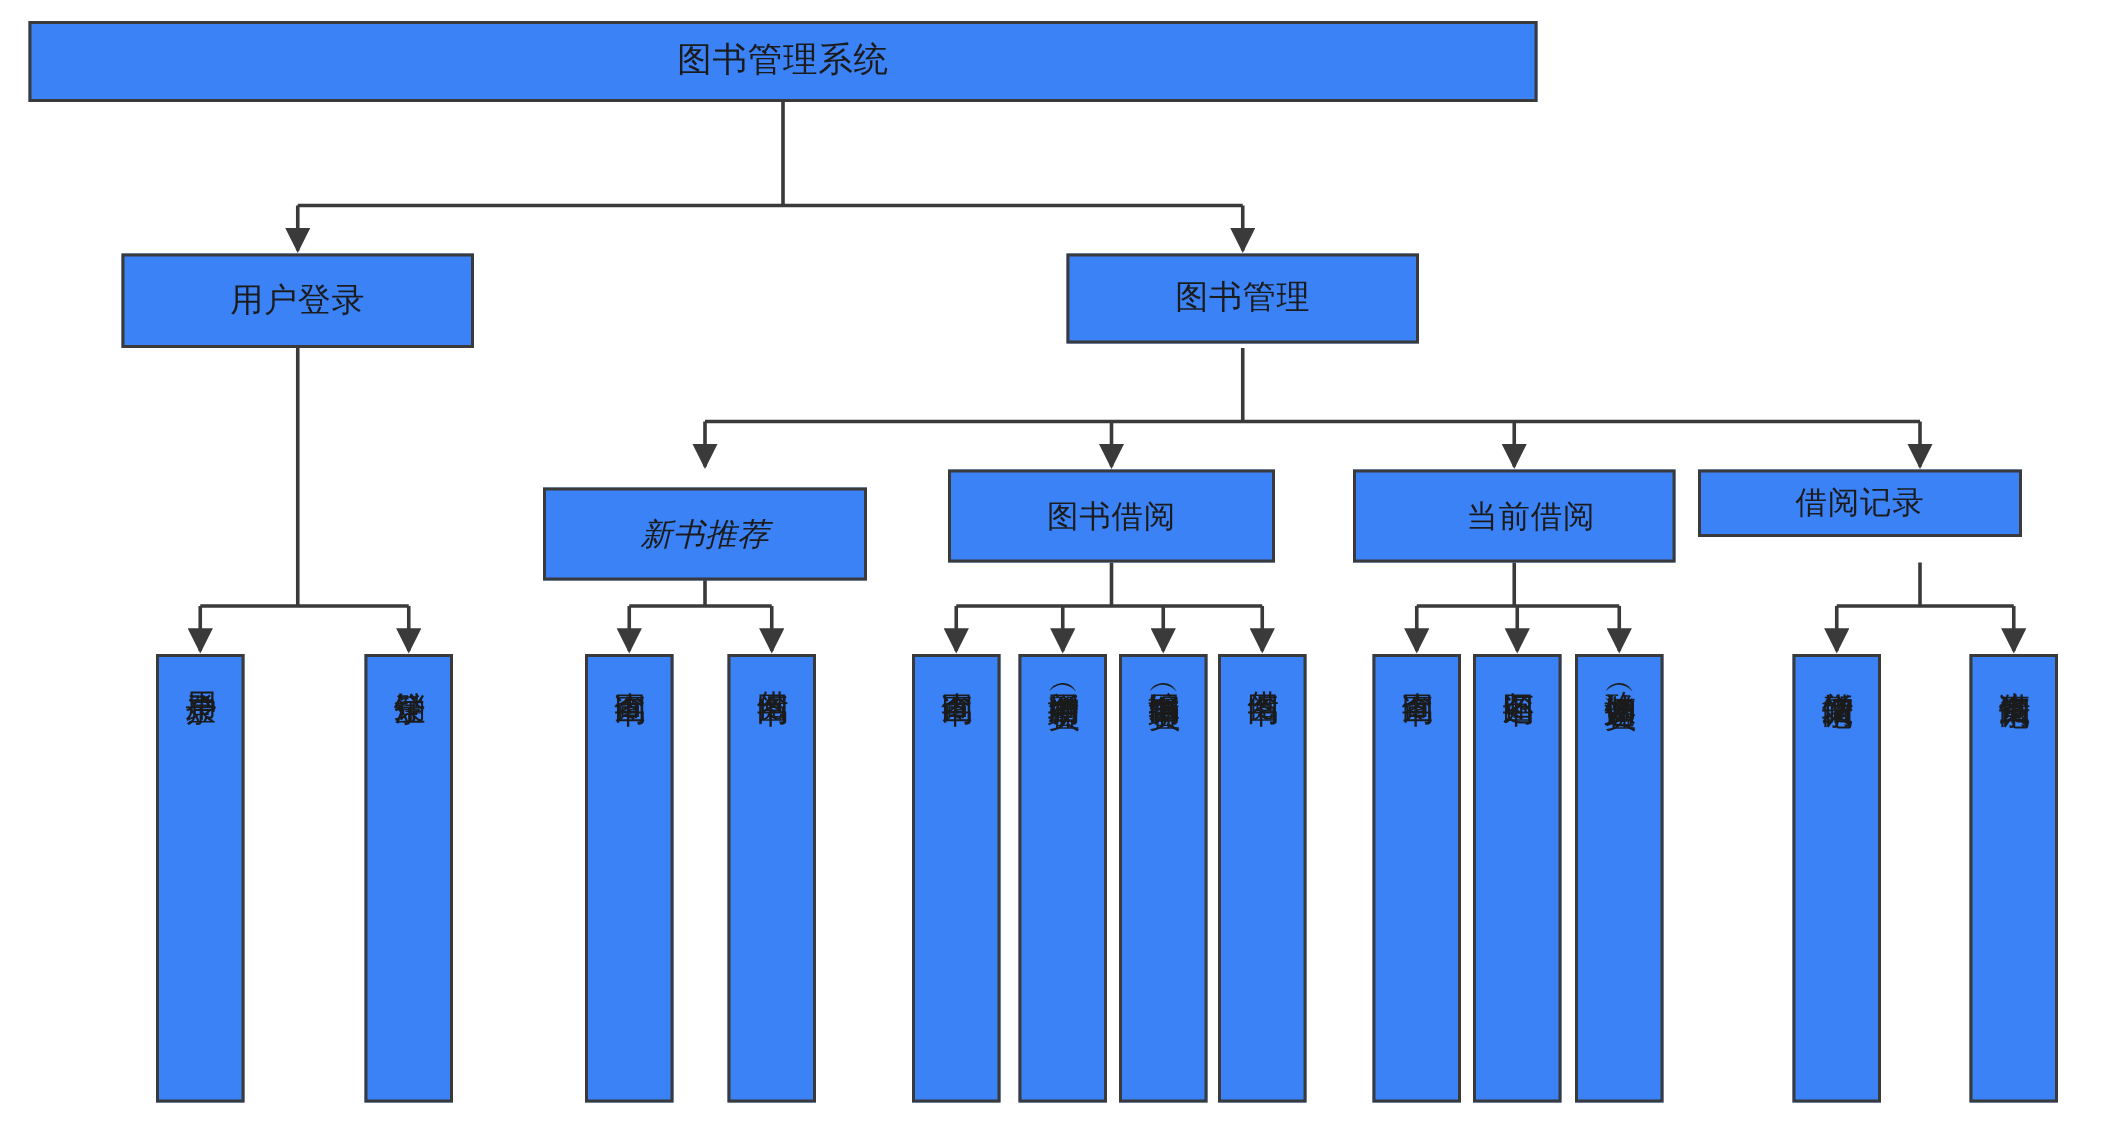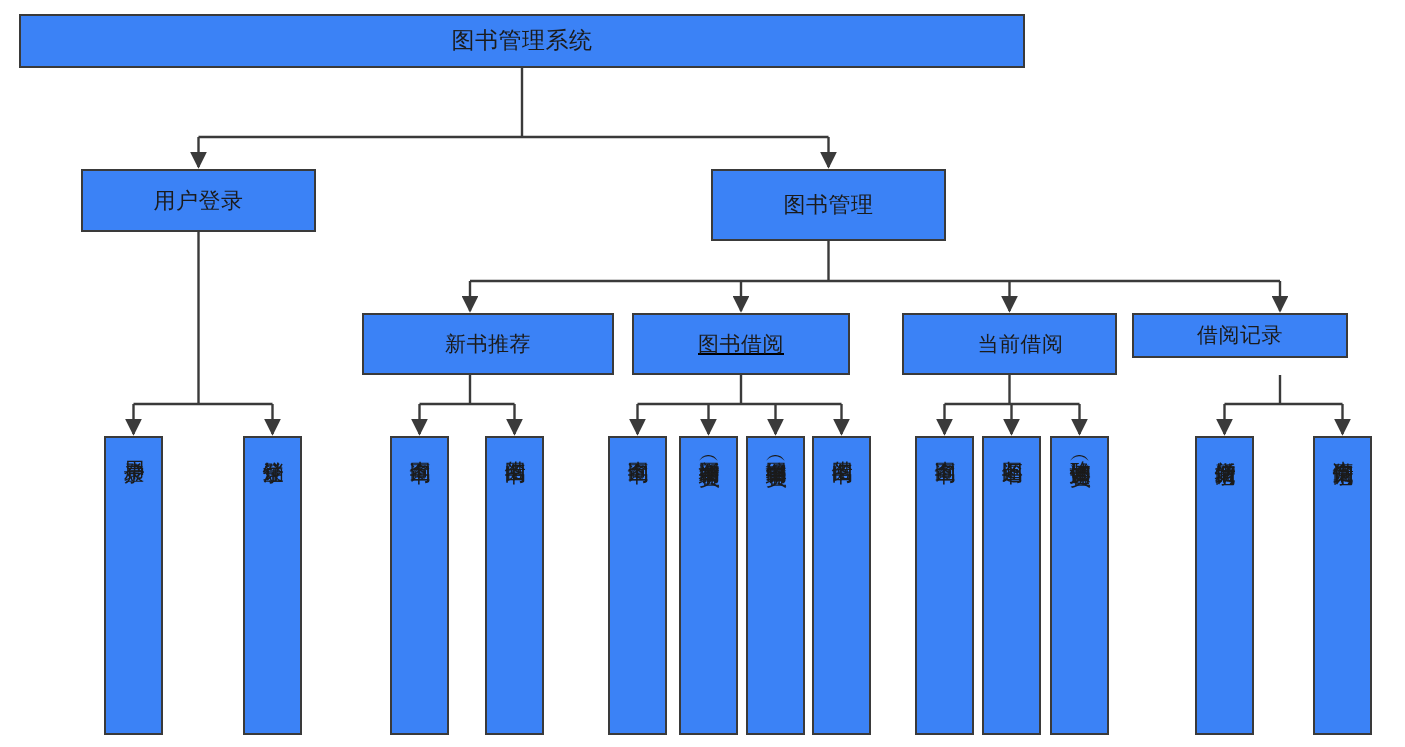--- a/index.html
+++ b/index.html
@@ -117,27 +117,27 @@
       </g>
   </svg>
 
   <div id="node-layer">
       <div class="node level-0" style="left: 19px; top: 14px; width: 1006px; height: 54px;">
         <span class="node-label">图书管理系统</span>
       </div>
       <div class="node level-1" style="left: 81px; top: 169px; width: 235px; height: 63px;">
         <span class="node-label">用户登录</span>
       </div>
-      <div class="node level-1" style="left: 711px; top: 169px; width: 235px; height: 72px;">
+      <div class="node level-1" style="left: 711px; top: 169px; width: 235px; height: 60px;">
         <span class="node-label">图书管理</span>
       </div>
-      <div class="node level-2" style="left: 362px; top: 313px; width: 252px; height: 62px;">
+      <div class="node level-2" style="left: 362px; top: 325px; width: 216px; height: 62px; font-style: italic;">
         <span class="node-label">新书推荐</span>
       </div>
-      <div class="node level-2" style="left: 632px; top: 313px; width: 218px; height: 62px; text-decoration: underline;">
+      <div class="node level-2" style="left: 632px; top: 313px; width: 218px; height: 62px;">
         <span class="node-label">图书借阅</span>
       </div>
       <div class="node level-2" style="left: 902px; top: 313px; width: 215px; height: 62px; padding-left: 22px;">
         <span class="node-label">当前借阅</span>
       </div>
       <div class="node level-2" style="left: 1132px; top: 313px; width: 216px; height: 45px;">
         <span class="node-label">借阅记录</span>
       </div>
       <div class="node level-3 leaf" style="left: 104px; top: 436px; width: 59px; height: 299px;">
         <span class="node-label">用户登录</span>

